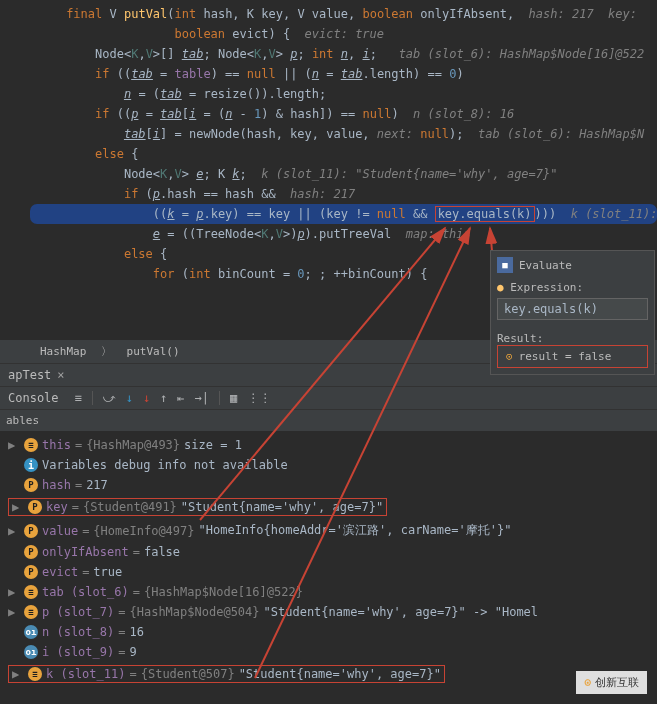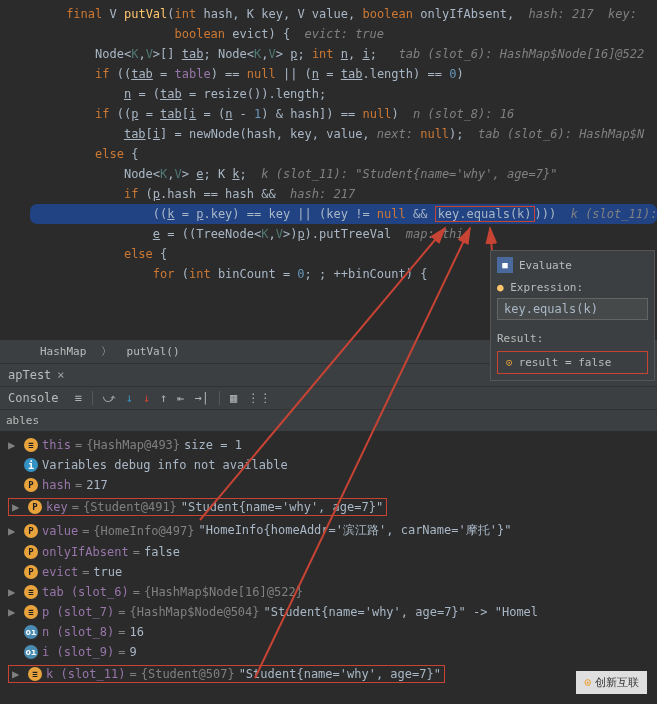--- a/index.html
+++ b/index.html
@@ -123,21 +123,21 @@
     .expr-label { margin: 4px 0; }
     .expr-input {
       background: #45494a;
       border: 1px solid #646464;
       padding: 3px 6px;
       color: #a9b7c6;
       width: 100%;
       font-family: inherit;
       font-size: 12px;
     }
-    .result-label { margin-top: 12px; margin-bottom: 6px; }
+    .result-label { margin-top: 12px; }
     .result-box {
       border: 1px solid #c74334;
       padding: 4px 8px;
       display: flex;
       align-items: center;
       gap: 6px;
     }
     .result-icon { color: #e8a33d; }
     .watermark {
       position: absolute;
@@ -145,21 +145,21 @@
       right: 10px;
       background: rgba(255,255,255,0.85);
       padding: 4px 8px;
       font-size: 11px;
       color: #333;
       display: flex;
       align-items: center;
       gap: 4px;
     }
     svg.arrow-red { position: absolute; pointer-events: none; z-index: 5; }
-    .underline { text-decoration: underline; }
+    .underline { text-decoration: underline; font-style: italic; }
     .yellow-dot { color: #ffc66d; }
   </style>
 </head>
 <body>
 
 <div class="editor-pane">
   <div class="code-line">     <span class="kw">final</span> <span class="type">V</span> <span class="method">putVal</span><span class="ident">(</span><span class="kw">int</span> hash, <span class="type">K</span> key, <span class="type">V</span> value, <span class="kw">boolean</span> onlyIfAbsent,  <span class="comment">hash: 217  key:</span></div>
   <div class="code-line">                    <span class="kw">boolean</span><span> evict) {</span>  <span class="comment">evict: true</span></div>
   <div class="code-line">         Node&lt;<span class="generic">K</span>,<span class="generic">V</span>&gt;[] <span class="underline">tab</span>; Node&lt;<span class="generic">K</span>,<span class="generic">V</span>&gt; <span class="underline">p</span>; <span class="kw">int</span> <span class="underline">n</span>, <span class="underline">i</span>;   <span class="comment">tab (slot_6): HashMap$Node[16]@522</span></div>
   <div class="code-line">         <span class="kw">if</span> ((<span class="underline">tab</span> = <span class="param">table</span>) == <span class="kw">null</span> || (<span class="underline">n</span> = <span class="underline">tab</span>.length) == <span class="num">0</span>)</div>

